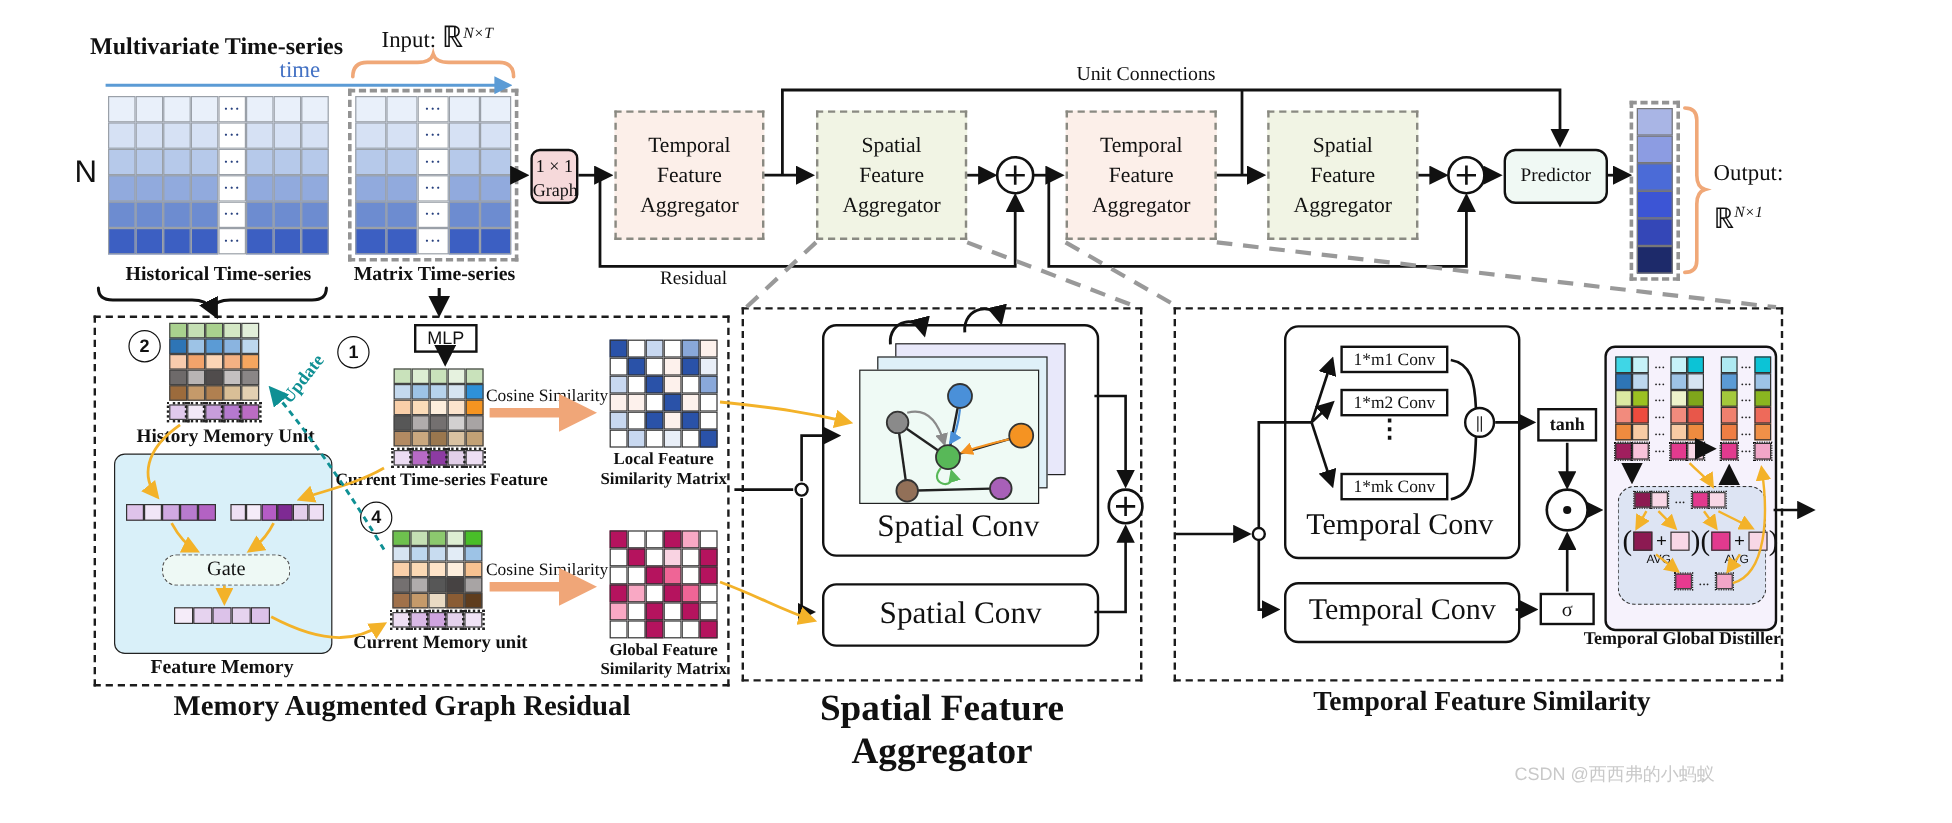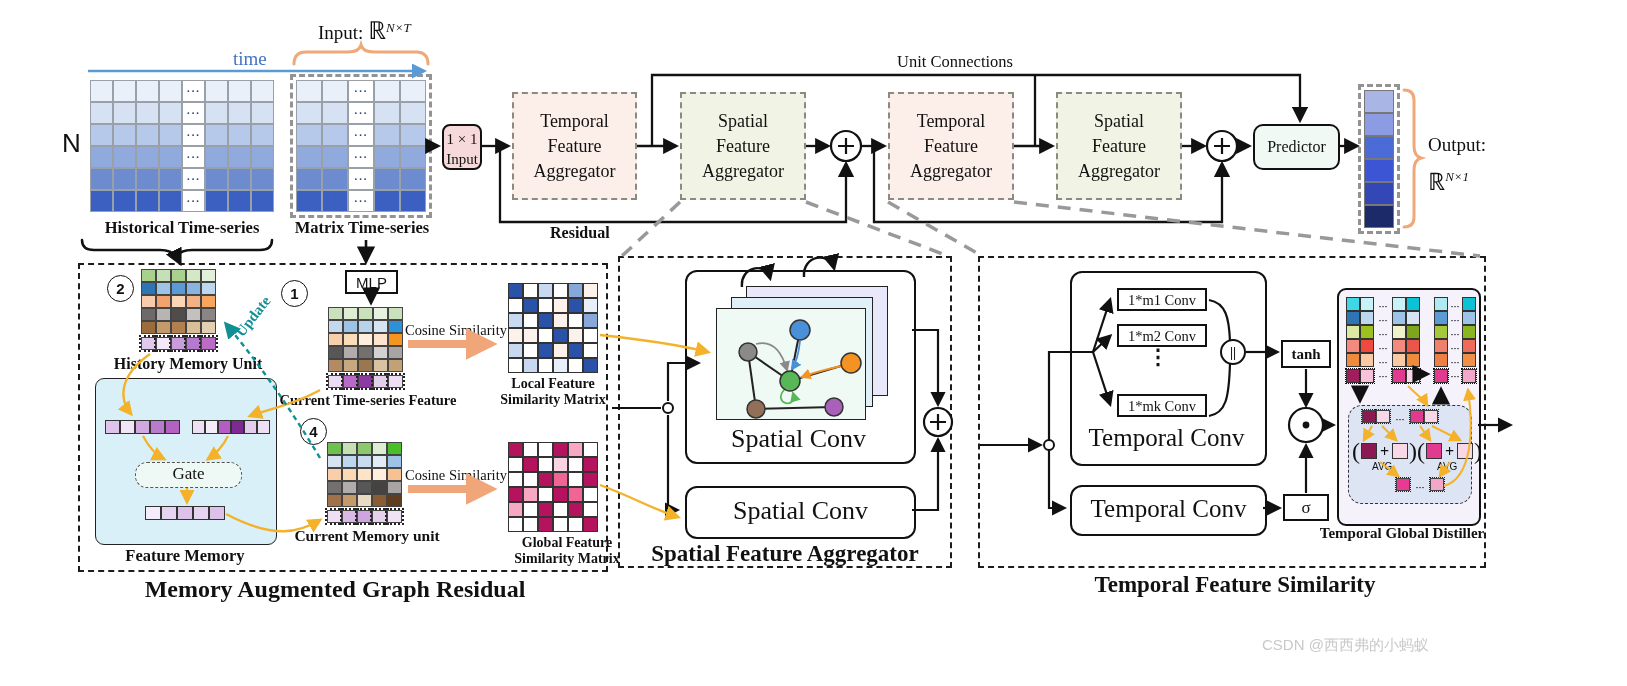--- a/index.html
+++ b/index.html
@@ -38,20 +38,21 @@
          background:#fff;display:flex;align-items:center;justify-content:center;
          font-family:"Liberation Sans",sans-serif;font-weight:bold;font-size:15px;}
   .dotcol{white-space:pre-line;font-size:9px;line-height:14px;font-weight:bold;color:#222;text-align:center;}
   svg{position:absolute;left:0;top:0;pointer-events:none;}
 </style>
 </head>
 <body>
 
 <div id="canvas">
 
+  <div class="abs b" style="left:75px;top:28px;font-size:20px;">Multivariate Time-series</div>
   <div class="abs" style="left:318px;top:12px;font-size:19px;">
     <span>Input:</span>
     <span style="font-size:25px;">ℝ</span><sup style="font-size:13px;font-style:italic;">N×T</sup>
   </div>
   <div class="abs" style="left:233px;top:48px;font-size:19px;color:#4472c4;">time</div>
   <div class="abs sans" style="left:62px;top:128px;font-size:26px;">N</div>
 
   <div class="abs ig-h" style="left:90px;top:80px;">
       <div class="grow">
         <div class="gcell" style="background: rgb(233, 240, 250);"></div>
@@ -156,25 +157,25 @@
         <div class="gcell dots">···</div>
         <div class="gcell" style="background: rgb(60, 95, 194);"></div>
         <div class="gcell" style="background: rgb(60, 95, 194);"></div>
       </div>
     </div>
 
   <div class="abs b ctr" style="left:86px;top:218px;width:192px;font-size:16.5px;">Historical Time-series</div>
   <div class="abs b ctr" style="left:284px;top:218px;width:156px;font-size:16.5px;">Matrix Time-series</div>
 
   <div class="abs" style="left:855px;top:52px;width:200px;font-size:16.5px;text-align:center;">Unit Connections</div>
-  <div class="abs" style="left:550px;top:224px;font-size:16px;font-weight:bold;">Residual</div>
+  <div class="abs" style="left:550px;top:224px;font-size:16px;">Residual</div>
 
   <div class="abs solidbox ctr" style="left:442px;top:124px;width:40px;height:46px;border-radius:8px;background:#f6d9da;font-size:15px;line-height:20px;padding-top:3px;">
     <div>1 × 1</div>
-    <div>Input</div>
+    <div>Graph</div>
   </div>
 
   <div class="abs aggbox pinkbg" style="left:512px;top:92px;width:125px;height:108px;">
     <span>Temporal</span>
     <span>Feature</span>
     <span>Aggregator</span>
   </div>
   <div class="abs aggbox greenbg" style="left:680px;top:92px;width:126px;height:108px;">
     <span>Spatial</span>
     <span>Feature</span>
@@ -465,21 +466,21 @@
       </div>
       <div class="grow">
         <div class="gcell" style="background: rgb(255, 255, 255);"></div>
         <div class="gcell" style="background: rgb(255, 255, 255);"></div>
         <div class="gcell" style="background: rgb(181, 19, 94);"></div>
         <div class="gcell" style="background: rgb(255, 255, 255);"></div>
         <div class="gcell" style="background: rgb(255, 255, 255);"></div>
         <div class="gcell" style="background: rgb(181, 19, 94);"></div>
       </div>
     </div>
-  <div class="abs b ctr" style="left:512px;top:535px;width:110px;font-size:14px;line-height:16px;">
+  <div class="abs b ctr" style="left:498px;top:535px;width:110px;font-size:14px;line-height:16px;">
     <div>Global Feature</div>
     <div>Similarity Matrix</div>
   </div>
 
   <div class="abs" style="left:95px;top:378px;width:180px;height:165px;background:#d9f0f9;border:1.8px solid #222;border-radius:9px;"></div>
   <div class="abs frA" style="left:105px;top:420px;">
       <div class="grow">
         <div class="gcell" style="background: rgb(223, 195, 234);"></div>
         <div class="gcell" style="background: rgb(241, 230, 247);"></div>
         <div class="gcell" style="background: rgb(208, 169, 225);"></div>
@@ -505,21 +506,21 @@
         <div class="gcell" style="background: rgb(220, 194, 233);"></div>
         <div class="gcell" style="background: rgb(230, 211, 239);"></div>
         <div class="gcell" style="background: rgb(220, 194, 233);"></div>
       </div>
     </div>
   <div class="abs b ctr" style="left:95px;top:546px;width:180px;font-size:16.5px;">Feature Memory</div>
 
   <div class="abs b" style="left:230px;top:308px;font-size:15px;color:#0f9094;transform:rotate(-52deg);">Update</div>
 
   <div class="abs panel" style="left:618px;top:256px;width:334px;height:312px;"></div>
-  <div class="abs b ctr" style="left:630px;top:541px;width:310px;font-size:23px;">Spatial Feature Aggregator</div>
+  <div class="abs b ctr" style="left:630px;top:572px;width:310px;font-size:31px;">Spatial Feature Aggregator</div>
 
   <div class="abs" style="left:685px;top:270px;width:227px;height:190px;border:2px solid #111;border-radius:12px;background:#fff;"></div>
   <div class="abs" style="left:746px;top:286px;width:140px;height:108px;background:#e8e8fa;border:1.6px solid #222;"></div>
   <div class="abs" style="left:731px;top:297px;width:140px;height:108px;background:#dff0f8;border:1.6px solid #222;"></div>
   <div class="abs" style="left:716px;top:308px;width:148px;height:110px;background:#effaf5;border:1.6px solid #222;"></div>
   <div class="abs ctr" style="left:690px;top:424px;width:217px;font-size:26px;">Spatial Conv</div>
   <div class="abs ctr" style="left:685px;top:486px;width:227px;height:49px;border:2px solid #111;border-radius:12px;background:#fff;font-size:26px;line-height:45px;">Spatial Conv</div>
 
   <div class="abs panel" style="left:978px;top:256px;width:508px;height:312px;"></div>
   <div class="abs b ctr" style="left:1070px;top:572px;width:330px;font-size:23px;">Temporal Feature Similarity</div>

